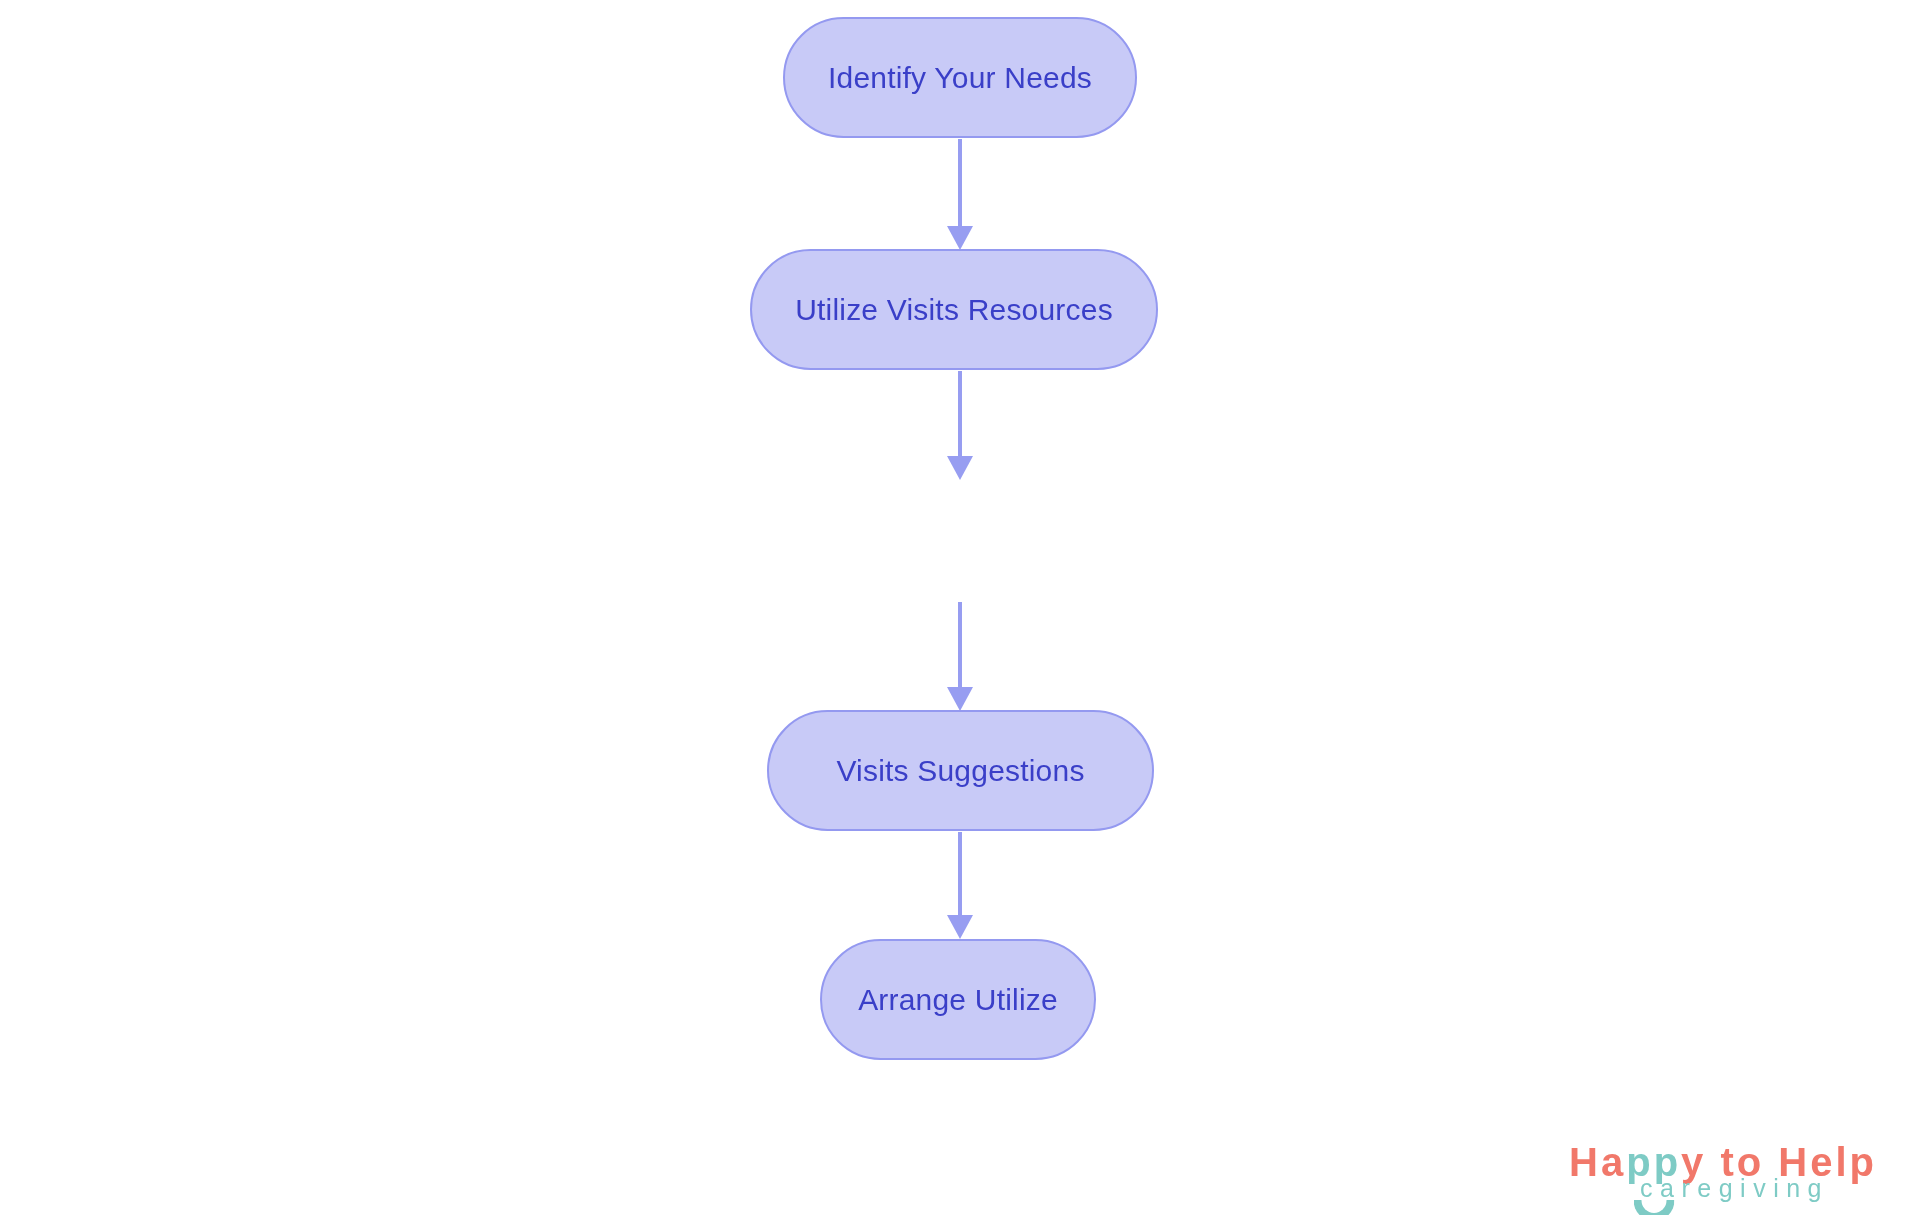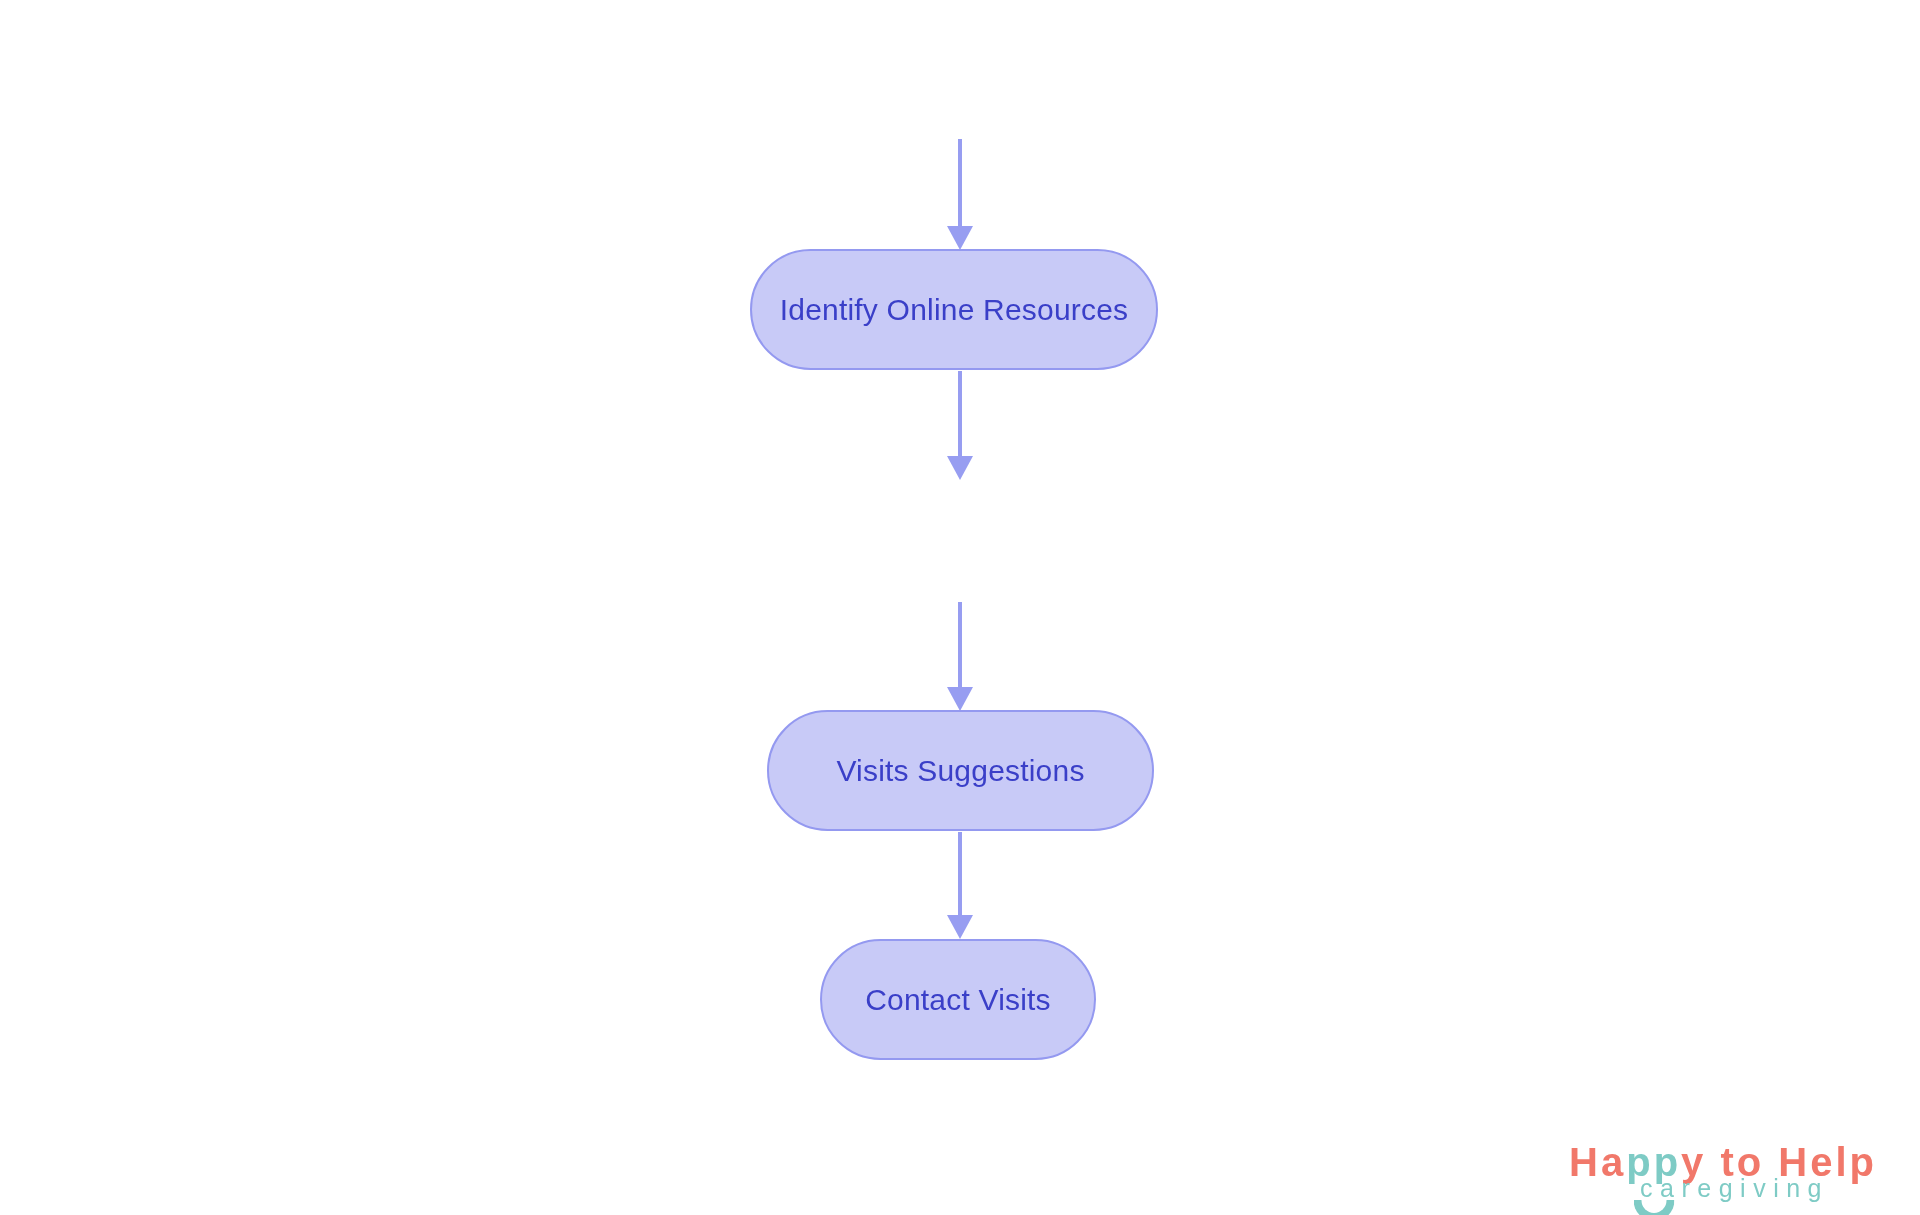--- a/index.html
+++ b/index.html
@@ -71,44 +71,47 @@
   .logo-tagline {
     margin-top: -9px; padding-right: 48px;
     font-size: 25px; letter-spacing: 7.5px; line-height: 1.2;
   }
 </style>
 </head>
 <body>
 
 <div class="canvas">
 
+  <div class="node n1">
+    <span>Identify Your Needs</span>
+  </div>
 
   <div class="arrow-line al1"></div>
   <div class="arrow-head ah1"></div>
 
   <div class="node n2">
-    <span>Identify Online Resources</span>
+    <span>Utilize Visits Resources</span>
   </div>
 
   <div class="arrow-line al2"></div>
   <div class="arrow-head ah2"></div>
 
 
   <div class="arrow-line al3"></div>
   <div class="arrow-head ah3"></div>
 
   <div class="node n4">
     <span>Visits Suggestions</span>
   </div>
 
   <div class="arrow-line al4"></div>
   <div class="arrow-head ah4"></div>
 
   <div class="node n5">
-    <span>Contact Visits</span>
+    <span>Arrange Utilize</span>
   </div>
 
   <div class="logo">
     <div class="logo-word"><span class="coral">Ha</span><span class="teal pp-wrap"><span>pp</span><span class="smile"></span></span><span class="coral">y to Help</span></div>
     <div class="logo-tagline teal">caregiving</div>
   </div>
 
 </div>
 
 </body></html>

